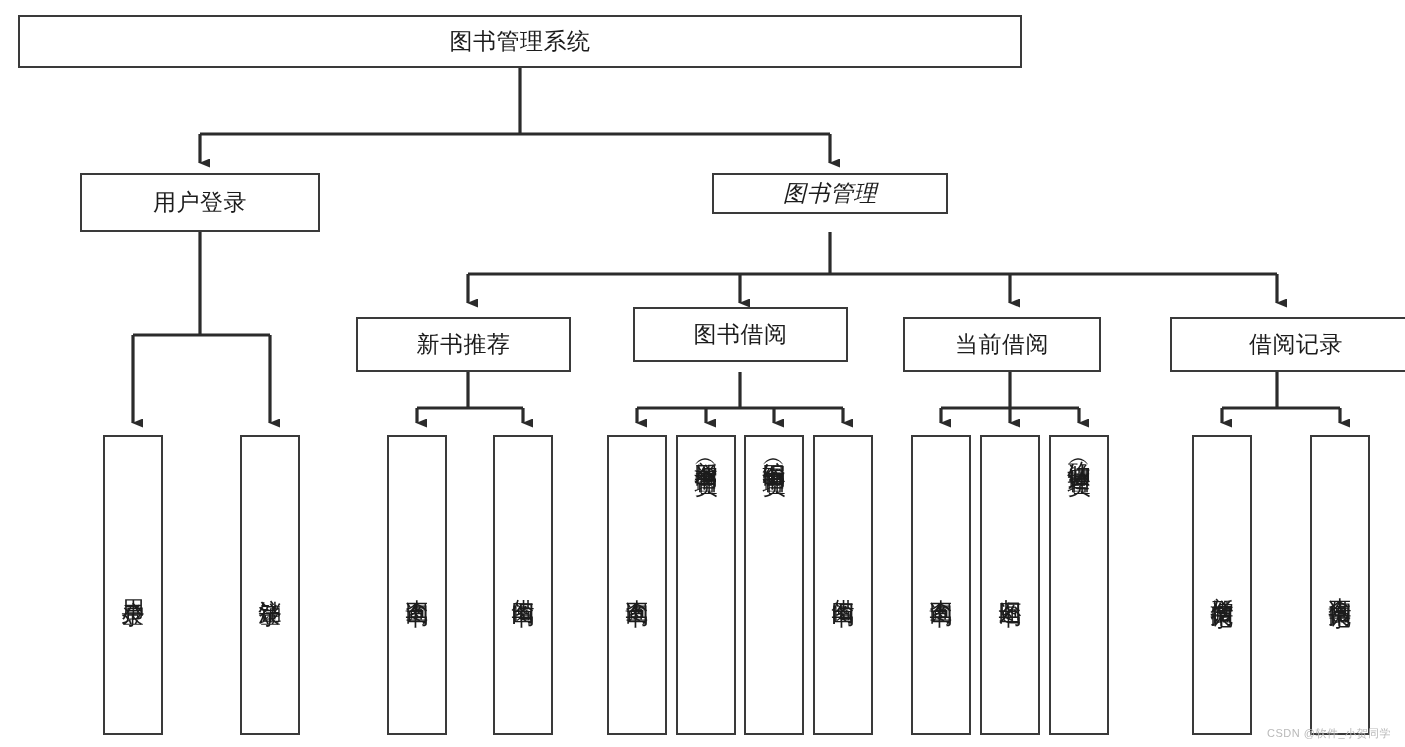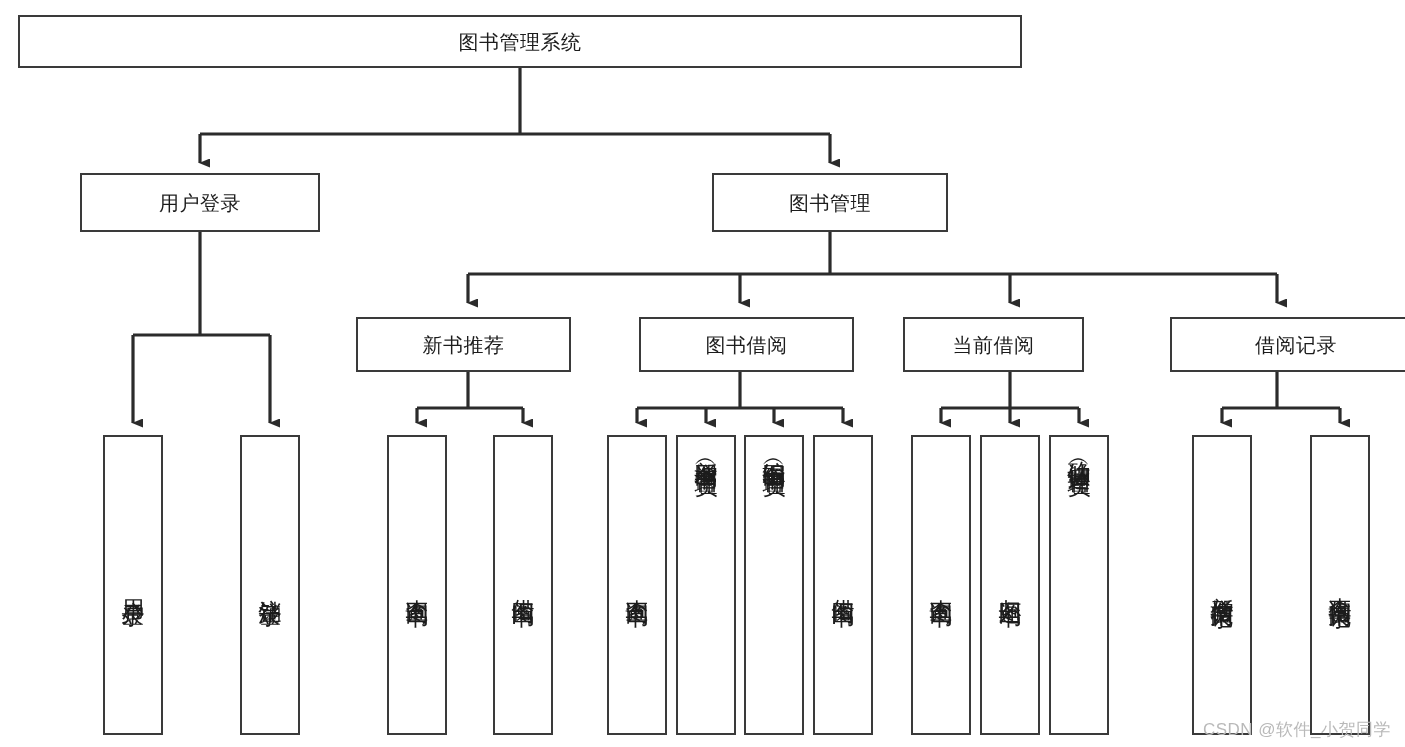--- a/index.html
+++ b/index.html
@@ -30,21 +30,21 @@
     box-sizing: border-box;
     background: #ffffff;
     border: 2px solid #3a3a3a;
     display: flex;
     align-items: center;
     justify-content: center;
     color: #1c1c1c;
     z-index: 3;
   }
   .node .lbl {
-    font-size: 20px;
+    font-size: 23px;
     line-height: 1.1;
     letter-spacing: 0.5px;
     white-space: nowrap;
   }
   .leaf {
     align-items: flex-start;
     justify-content: center;
     padding-top: 6px;
   }
   .leaf .lbl {
@@ -56,21 +56,21 @@
     white-space: nowrap;
   }
   .leaf.centered {
     align-items: center;
     padding-top: 0;
   }
   .watermark {
     position: absolute;
     right: 14px;
     bottom: 6px;
-    font-size: 17px;
+    font-size: 11px;
     color: #b9b9b9;
     white-space: nowrap;
     z-index: 6;
     letter-spacing: 0.5px;
   }
 </style>
 </head>
 <body>
 
 <div id="canvas">
@@ -125,31 +125,31 @@
     </g>
   </svg>
 
   <div class="node" style="left:18px; top:15px; width:1004px; height:53px;">
     <span class="lbl">图书管理系统</span>
   </div>
 
   <div class="node" style="left:80px; top:173px; width:240px; height:59px;">
     <span class="lbl">用户登录</span>
   </div>
-  <div class="node" style="left:712px; top:173px; width:236px; height:59px;">
+  <div class="node" style="left:712px; top:173px; width:236px; height:41px;font-style:italic;">
     <span class="lbl">图书管理</span>
   </div>
 
   <div class="node" style="left:356px; top:317px; width:215px; height:55px;">
     <span class="lbl">新书推荐</span>
   </div>
-  <div class="node" style="left:633px; top:317px; width:215px; height:55px;margin-left:6px;">
+  <div class="node" style="left:633px; top:307px; width:215px; height:55px;">
     <span class="lbl">图书借阅</span>
   </div>
-  <div class="node" style="left:903px; top:317px; width:181px; height:55px;">
+  <div class="node" style="left:903px; top:317px; width:198px; height:55px;">
     <span class="lbl">当前借阅</span>
   </div>
   <div class="node" style="left:1170px; top:317px; width:252px; height:55px;">
     <span class="lbl">借阅记录</span>
   </div>
 
   <div class="node leaf centered" style="left:103px; top:435px; width:60px; height:300px;">
     <span class="lbl">用户登录</span>
   </div>
   <div class="node leaf centered" style="left:240px; top:435px; width:60px; height:300px;">

